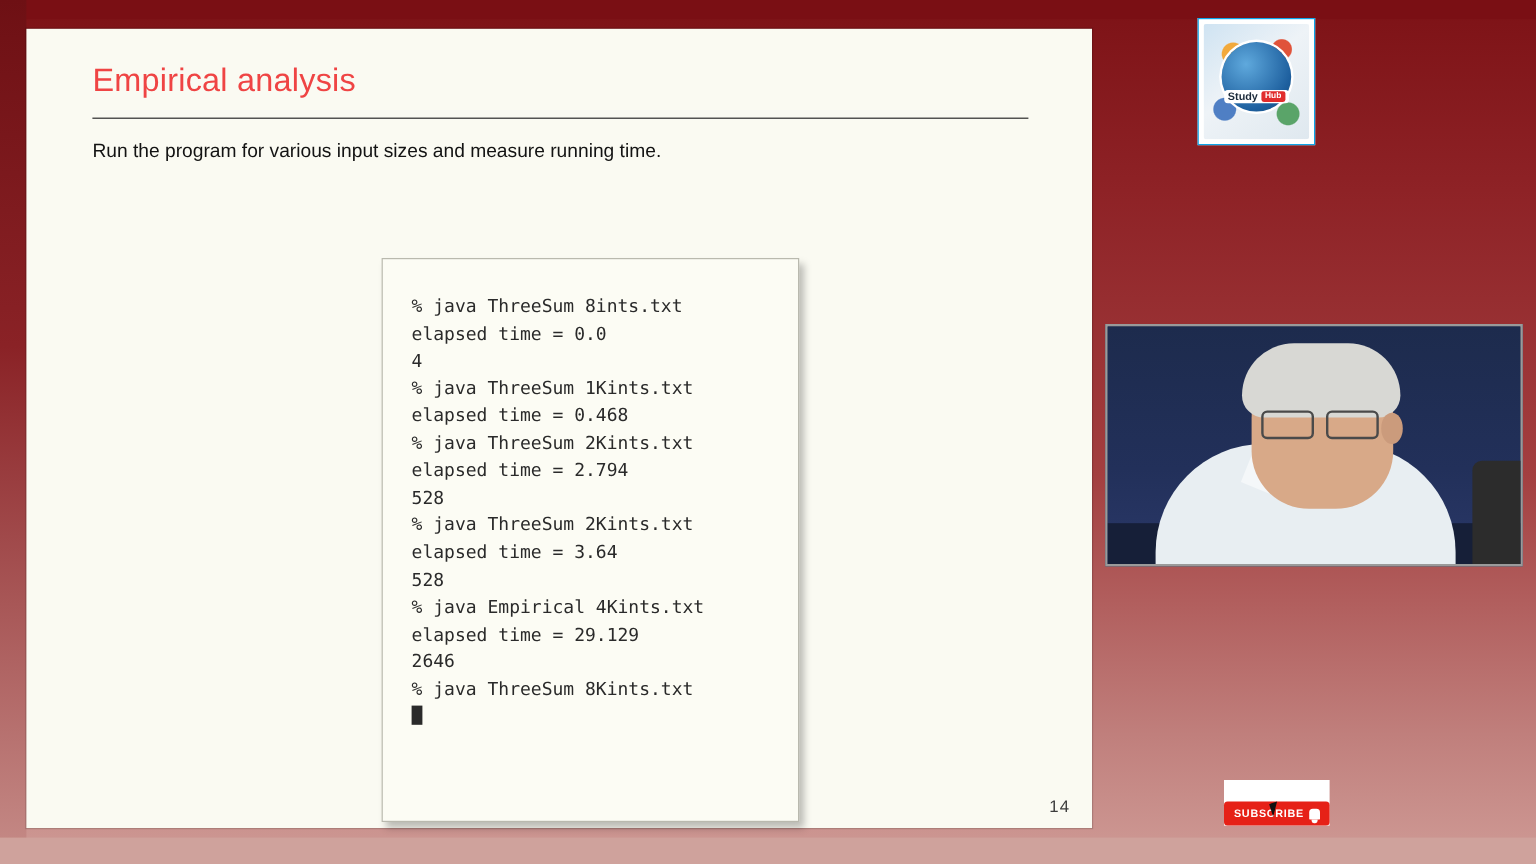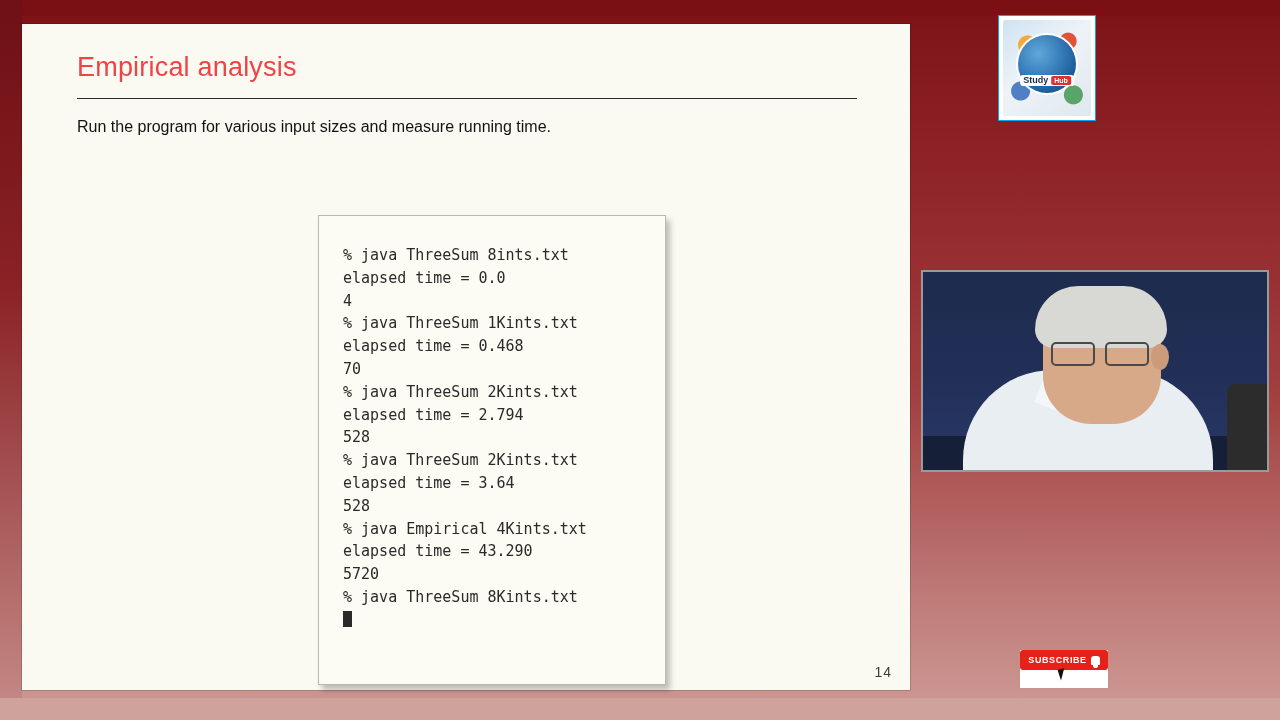--- a/index.html
+++ b/index.html
@@ -285,21 +285,21 @@
 
   
   .subscribe-wrap {
     position: absolute;
     left: 1020px;
     top: 650px;
     width: 88px;
     height: 38px;
     background: #ffffff;
     display: flex;
-    align-items: flex-start;
+    align-items: flex-end;
     justify-content: center;
   }
   .subscribe-btn {
     display: flex;
     align-items: center;
     gap: 4px;
     background: #e62117;
     color: #ffffff;
     font-size: 9px;
     font-weight: bold;
@@ -351,30 +351,29 @@
     <div class="slide-title">Empirical analysis</div>
     <div class="title-rule"></div>
     <div class="slide-subtitle">Run the program for various input sizes and measure running time.</div>
 
     <div class="terminal">
       <div class="term-line">% java ThreeSum 8ints.txt</div>
       <div class="term-line">elapsed time = 0.0</div>
       <div class="term-line">4</div>
       <div class="term-line">% java ThreeSum 1Kints.txt</div>
       <div class="term-line">elapsed time = 0.468</div>
-      <div class="term-line">70</div>
       <div class="term-line">% java ThreeSum 2Kints.txt</div>
       <div class="term-line">elapsed time = 2.794</div>
       <div class="term-line">528</div>
       <div class="term-line">% java ThreeSum 2Kints.txt</div>
       <div class="term-line">elapsed time = 3.64</div>
       <div class="term-line">528</div>
       <div class="term-line">% java Empirical 4Kints.txt</div>
-      <div class="term-line">elapsed time = 43.290</div>
-      <div class="term-line">5720</div>
+      <div class="term-line">elapsed time = 29.129</div>
+      <div class="term-line">2646</div>
       <div class="term-line">% java ThreeSum 8Kints.txt</div>
       <div class="term-line"><span class="cursor-block"></span></div>
     </div>
 
     <div class="slide-number">14</div>
   </div>
 
   <div class="logo-box">
     <div class="logo-art"></div>
     <div class="logo-globe"></div>

